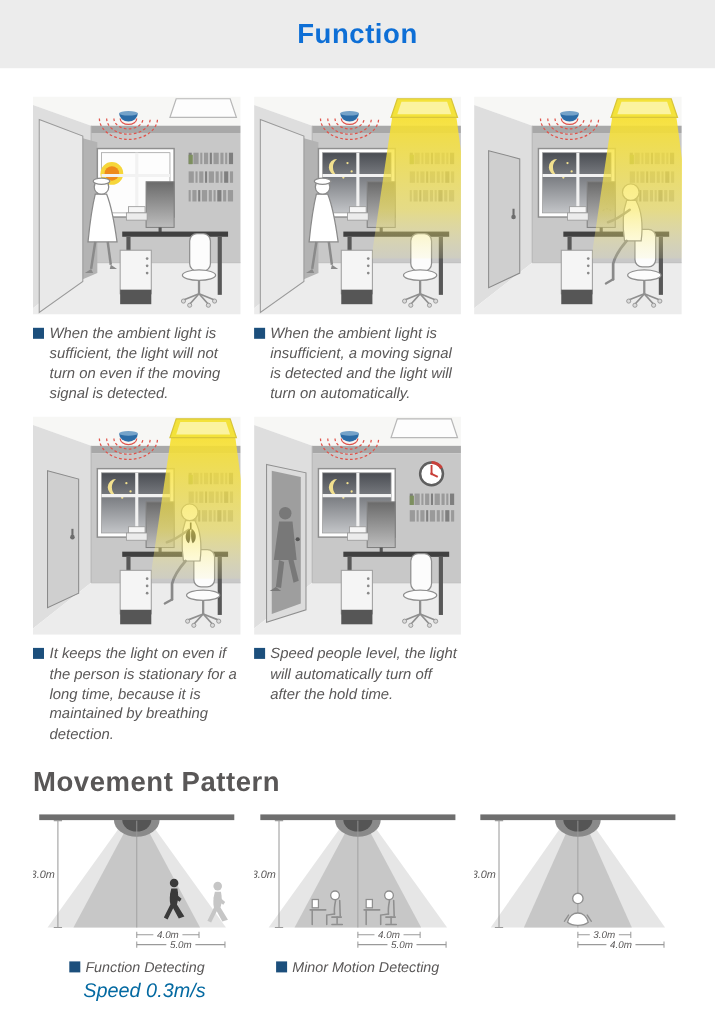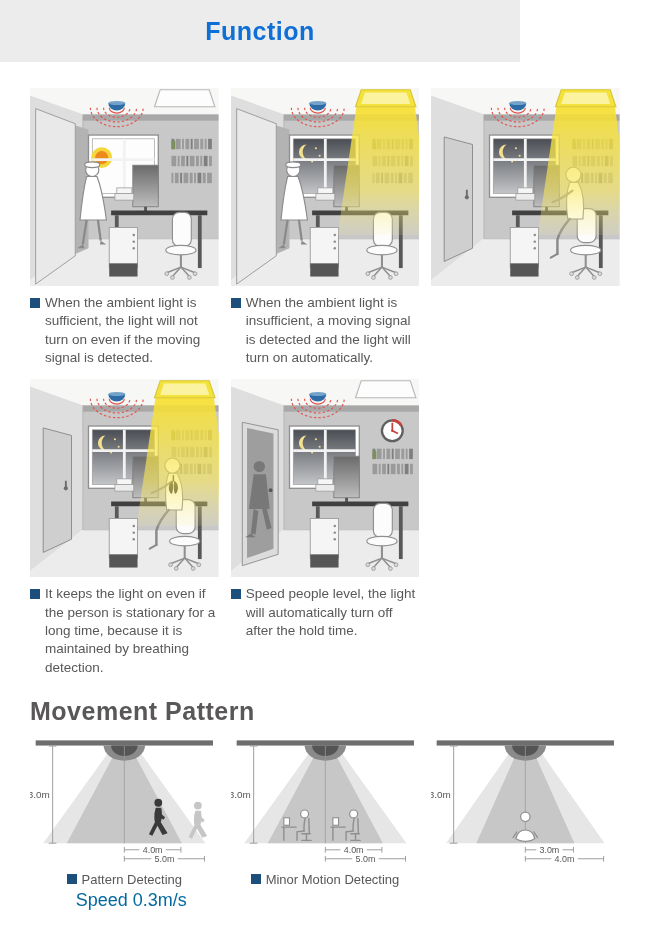--- a/index.html
+++ b/index.html
@@ -3,33 +3,34 @@
 <meta charset="utf-8">
 <style>
   * { margin:0; padding:0; box-sizing:border-box; }
   html,body { background:#ffffff; }
   body {
     width:650px; height:942px; overflow:hidden;
     font-family:"Liberation Sans", sans-serif;
     color:#595757;
   }
   .header-bar {
-    width:520px; height:62px;
+    width:650px; height:62px;
     background:var(--header-bg,#ececec);
     display:flex; align-items:center; justify-content:center;
   }
   .page-title {
     font-size:25px; font-weight:bold;
     color:var(--accent-blue,#0e6fd6);
     letter-spacing:0.5px;
   }
   main { padding:0 30px; }
   .row3 {
     display:grid; grid-template-columns:repeat(3,1fr);
     column-gap:12px;
+    font-style:italic;
   }
   .panels { margin-top:24px; }
   .panels2 { margin-top:10px; }
   figure.panel { width:100%; }
   figure.panel svg { width:100%; height:auto; display:block; }
   .caps { margin-top:8px; }
   .caption { display:flex; align-items:flex-start; }
   .bullet {
     flex:0 0 auto; width:10px; height:10px; margin-top:4px; margin-right:5px;
     background:var(--bullet-navy,#1c4f7c);
@@ -714,21 +715,21 @@
             <path d="M-9,2 L-13,8 M9,2 L13,8" fill="none" stroke="#8f8f8f" stroke-width="1.3" stroke-linecap="round"></path>
           </g>
         </svg>
       </div>
   </div>
 
   <div class="row3 det-labels">
     <div class="det-label">
       <div class="det-label-row">
         <span class="bullet"></span>
-        <span class="det-label-text">Pattern Detecting</span>
+        <span class="det-label-text">Function Detecting</span>
       </div>
       <div class="det-sub">Speed 0.3m/s</div>
     </div>
     <div class="det-label">
       <div class="det-label-row">
         <span class="bullet"></span>
         <span class="det-label-text">Minor Motion Detecting</span>
       </div>
 
     </div>

